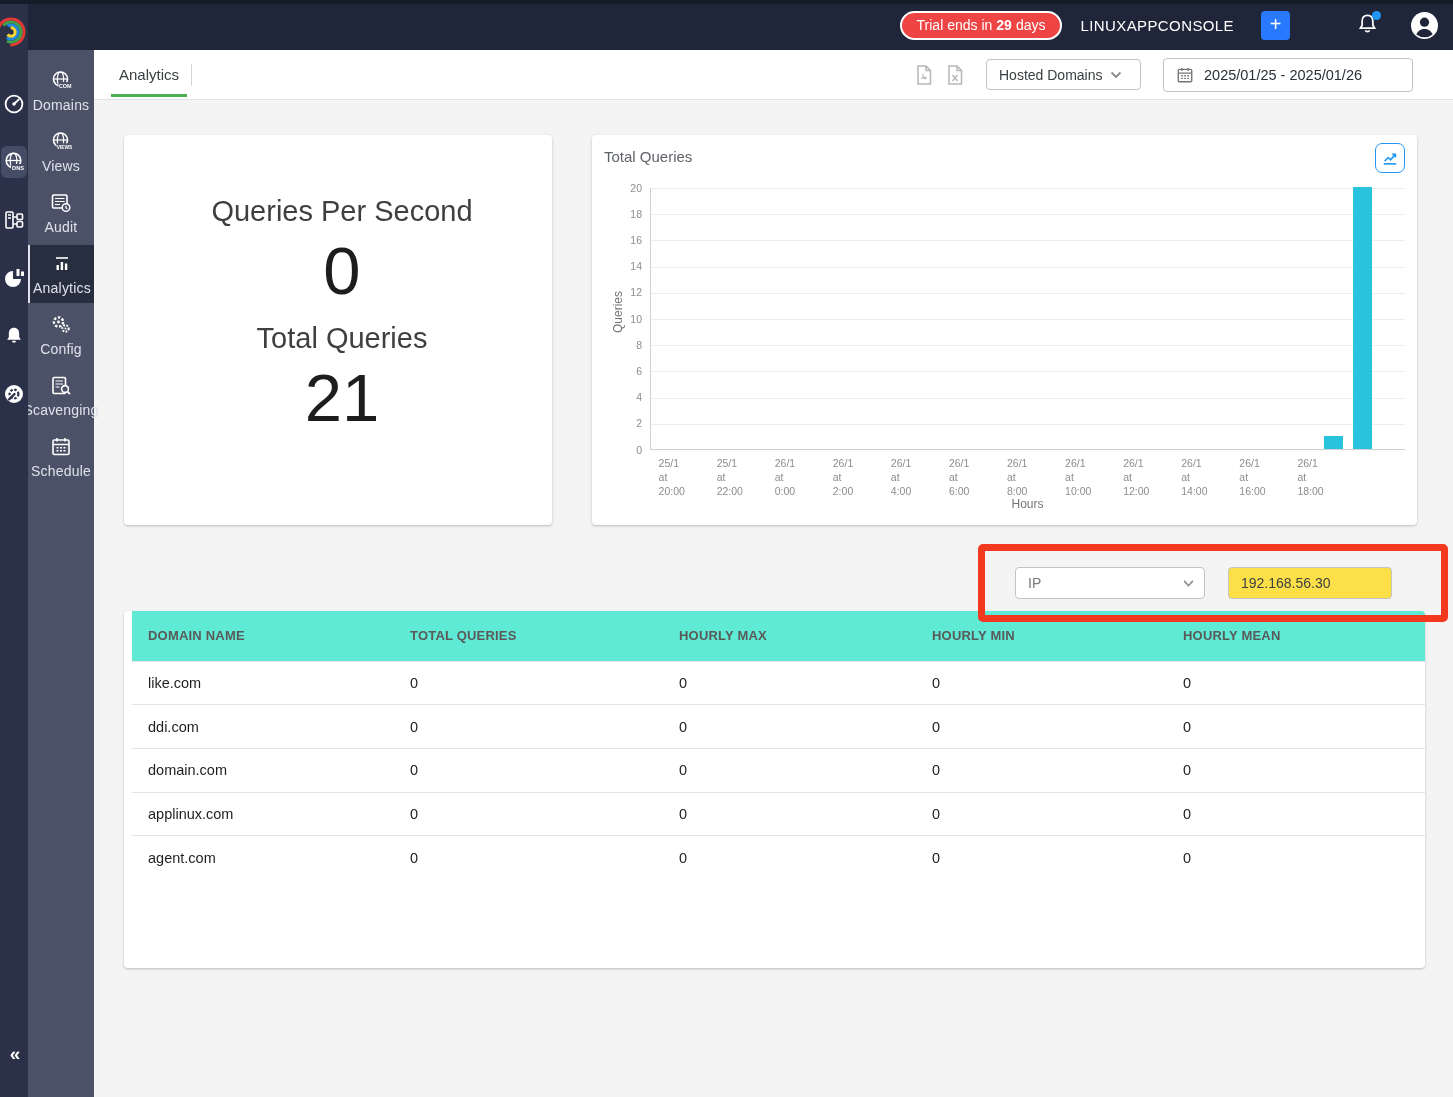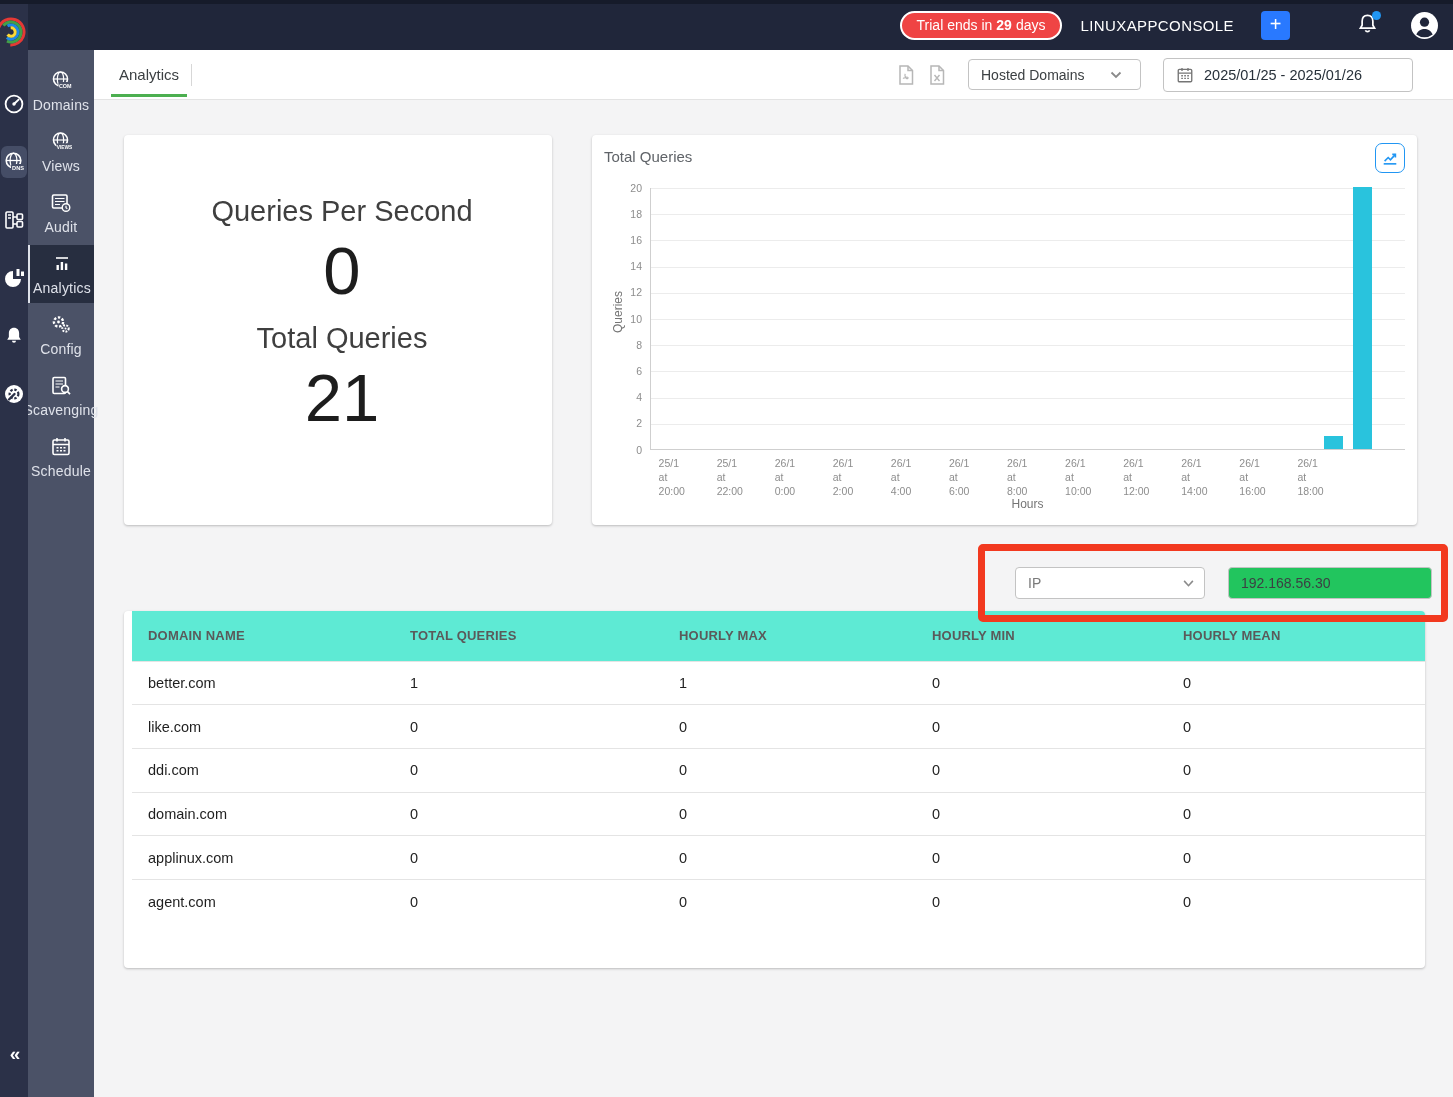--- a/index.html
+++ b/index.html
@@ -35,21 +35,21 @@
   .bell-dot { position:absolute; right:-1px; top:-1px; width:9px; height:9px; border-radius:50%; background:#2196f3; }
   .avatar { margin-left:30px; cursor:pointer; width:29px; height:29px; }
 
   
   .main { position:absolute; left:94px; top:50px; right:0; bottom:0; }
   .toolbar { height:50px; background:#fff; border-bottom:1px solid #e3e3e3; display:flex; align-items:center; }
   .tab { margin-left:17px; font-size:15px; color:#3c4043; padding:14px 8px 11px 8px; border-bottom:3px solid #4caf50; cursor:pointer; }
   .tab-sep { width:1px; height:22px; background:#d7d7d7; margin-left:4px; }
   .toolbar .spacer { flex:1; }
   .export-btn { width:24px; height:24px; margin-right:7px; cursor:pointer; display:flex; align-items:center; justify-content:center; }
-  .domains-select { width:173px; height:31px; border:1px solid #c3c3c3; border-radius:4px; display:flex; align-items:center; padding:0 18px 0 12px; margin:0 22px 0 12px; cursor:pointer; }
+  .domains-select { width:155px; height:31px; border:1px solid #c3c3c3; border-radius:4px; display:flex; align-items:center; padding:0 18px 0 12px; margin:0 22px 0 12px; cursor:pointer; }
   .domains-select .val { font-size:14px; color:#3c4043; flex:1; }
   .date-field { width:250px; height:34px; border:1px solid #c3c3c3; border-radius:4px; display:flex; align-items:center; gap:10px; padding:0 12px; margin-right:40px; cursor:pointer;text-align:center; }
   .date-field .val { font-size:14.5px; color:#28313a; }
 
   .content { position:relative; height:calc(100% - 50px); background:#f4f4f5; }
   .card { position:absolute; background:#fff; border-radius:4px; box-shadow:0 1px 3px rgba(0,0,0,.14), 0 1px 2px rgba(0,0,0,.1);padding-left:8px; }
 
   
   .stats-card { left:30px; top:35px; width:428px; height:390px; display:flex; flex-direction:column; align-items:center; padding-top:60px; }
   .stat-label { font-size:29px; color:#3f3f3f; font-weight:400; }
@@ -64,21 +64,21 @@
   .gridline { position:absolute; left:0; width:100%; height:1px; background:#ececec; }
   .ytick { position:absolute; width:40px; text-align:right; font-size:10.5px; color:#8d8d8d; }
   .bar { position:absolute; bottom:0; width:19px; }
   .xtick { position:absolute; width:70px; text-align:left; font-size:10.5px; color:#8d8d8d; line-height:1.32; }
   .ylabel { position:absolute; left:-24px; top:170px; font-size:12px; color:#757575; transform:rotate(-90deg); width:100px; text-align:center; }
   .xlabel-title { position:absolute; left:58px; width:755px; top:362px; text-align:center; font-size:12px; color:#757575; }
 
   
   .ip-select { position:absolute; left:921px; top:467px; width:190px; height:32px; border:1px solid #c3c3c3; border-radius:4px; background:#fff; display:flex; align-items:center; padding:0 10px 0 12px; cursor:pointer; z-index:4; }
   .ip-select .val { flex:1; font-size:14px; color:#7a7a7a; }
-  .ip-input { position:absolute; left:1134px; top:467px; width:204px; height:32px; border:1px solid #c3c3c3; border-radius:4px; background:#22c55e; font-size:14px; color:#3c4043; padding:0 12px; font-family:inherit; z-index:4; }
+  .ip-input { position:absolute; left:1134px; top:467px; width:164px; height:32px; border:1px solid #c3c3c3; border-radius:4px; background:#fde047; font-size:14px; color:#3c4043; padding:0 12px; font-family:inherit; z-index:4; }
   .annotation-rect { position:absolute; left:884px; top:444px; width:470px; height:78px; border:7px solid #f2391f; border-radius:5px; z-index:6; pointer-events:none; }
 
   
   .table-card { left:30px; top:511px; width:1301px; height:357px; overflow:hidden; }
   table { width:100%; border-collapse:collapse; table-layout:fixed; }
   col.c1{width:262px;} col.c2{width:269px;} col.c3{width:253px;} col.c4{width:251px;} col.c5{width:auto;}
   thead th { background:#5eead4; height:50px; text-align:left; padding:0 16px; font-size:13px; color:#5a5a5a; letter-spacing:.2px; font-weight:bold; }
   tbody td { height:43.7px; padding:0 16px; font-size:14.5px; color:#1f1f1f; border-top:1px solid #e4e4e4; }
 
   svg { display:block; }
@@ -407,27 +407,20 @@
             <tr>
               <th>DOMAIN NAME</th>
               <th>TOTAL QUERIES</th>
               <th>HOURLY MAX</th>
               <th>HOURLY MIN</th>
               <th>HOURLY MEAN</th>
             </tr>
           </thead>
           <tbody>
               <tr>
-                <td>better.com</td>
-                <td>1</td>
-                <td>1</td>
-                <td>0</td>
-                <td>0</td>
-              </tr>
-              <tr>
                 <td>like.com</td>
                 <td>0</td>
                 <td>0</td>
                 <td>0</td>
                 <td>0</td>
               </tr>
               <tr>
                 <td>ddi.com</td>
                 <td>0</td>
                 <td>0</td>

